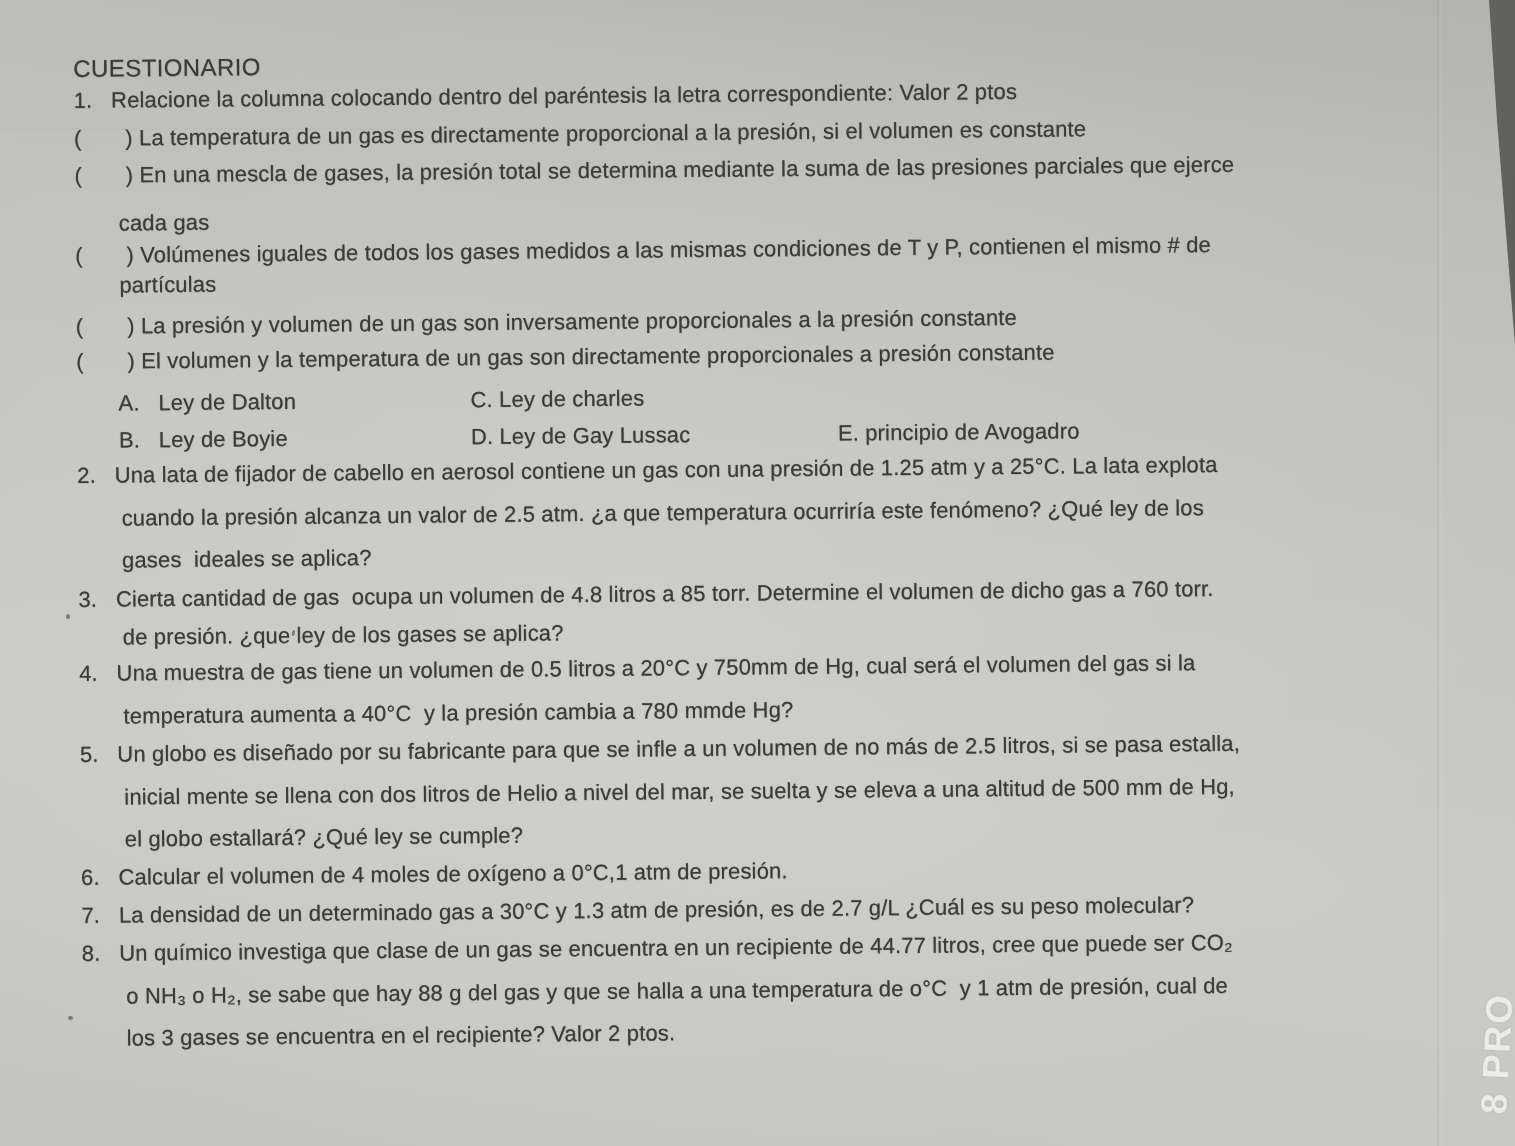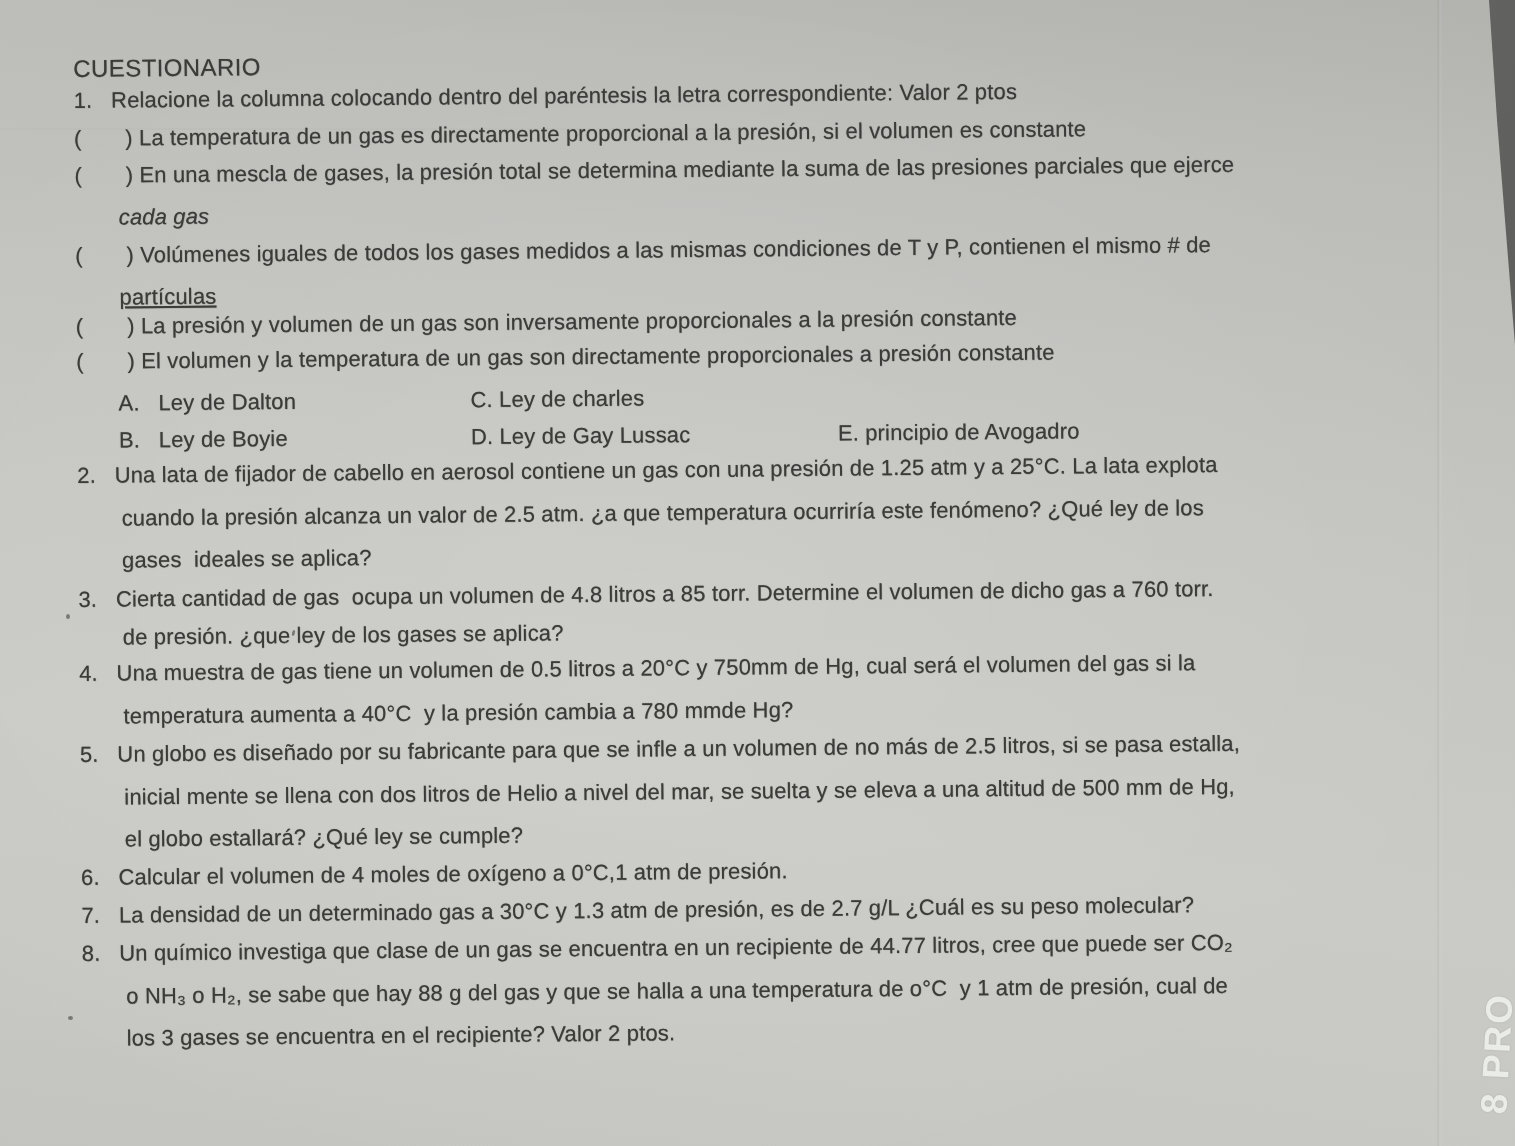--- a/index.html
+++ b/index.html
@@ -102,23 +102,23 @@
   <div id="crease-horizontal"></div>
   <div class="speck" id="speck-1"></div>
   <div class="speck" id="speck-2"></div>
   <div class="speck" id="speck-3"></div>
 
   <div id="text-layer">
       <div class="line title" style="left: 78px; top: 55px;">CUESTIONARIO</div>
       <div class="line" style="left: 78px; top: 88px;">1.&nbsp;&nbsp;&nbsp;Relacione la columna colocando dentro del paréntesis la letra correspondiente: Valor 2 ptos</div>
       <div class="line" style="left: 78px; top: 126px;">(&nbsp;&nbsp;&nbsp;&nbsp;&nbsp;&nbsp;&nbsp;) La temperatura de un gas es directamente proporcional a la presión, si el volumen es constante</div>
       <div class="line" style="left: 78px; top: 163px;">(&nbsp;&nbsp;&nbsp;&nbsp;&nbsp;&nbsp;&nbsp;) En una mescla de gases, la presión total se determina mediante la suma de las presiones parciales que ejerce</div>
-      <div class="line" style="left: 122px; top: 205px; font-style: italic;">cada gas</div>
+      <div class="line" style="left: 122px; top: 211px;">cada gas</div>
       <div class="line" style="left: 78px; top: 243px;">(&nbsp;&nbsp;&nbsp;&nbsp;&nbsp;&nbsp;&nbsp;) Volúmenes iguales de todos los gases medidos a las mismas condiciones de T y P, contienen el mismo # de</div>
-      <div class="line" style="left: 122px; top: 285px; text-decoration: underline;">partículas</div>
+      <div class="line" style="left: 122px; top: 273px;">partículas</div>
       <div class="line" style="left: 78px; top: 314px;">(&nbsp;&nbsp;&nbsp;&nbsp;&nbsp;&nbsp;&nbsp;) La presión y volumen de un gas son inversamente proporcionales a la presión constante</div>
       <div class="line" style="left: 78px; top: 349px;">(&nbsp;&nbsp;&nbsp;&nbsp;&nbsp;&nbsp;&nbsp;) El volumen y la temperatura de un gas son directamente proporcionales a presión constante</div>
       <div class="line" style="left: 120px; top: 391px;">A.&nbsp;&nbsp;&nbsp;Ley de Dalton</div>
       <div class="line" style="left: 472px; top: 391px;">C. Ley de charles</div>
       <div class="line" style="left: 120px; top: 428px;">B.&nbsp;&nbsp;&nbsp;Ley de Boyie</div>
       <div class="line" style="left: 472px; top: 428px;">D. Ley de Gay Lussac</div>
       <div class="line" style="left: 839px; top: 428px;">E. principio de Avogadro</div>
       <div class="line" style="left: 78px; top: 463px;">2.&nbsp;&nbsp;&nbsp;Una lata de fijador de cabello en aerosol contiene un gas con una presión de 1.25 atm y a 25°C. La lata explota</div>
       <div class="line" style="left: 122px; top: 506px;">cuando la presión alcanza un valor de 2.5 atm. ¿a que temperatura ocurriría este fenómeno? ¿Qué ley de los</div>
       <div class="line" style="left: 122px; top: 548px;">gases&nbsp; ideales se aplica?</div>

